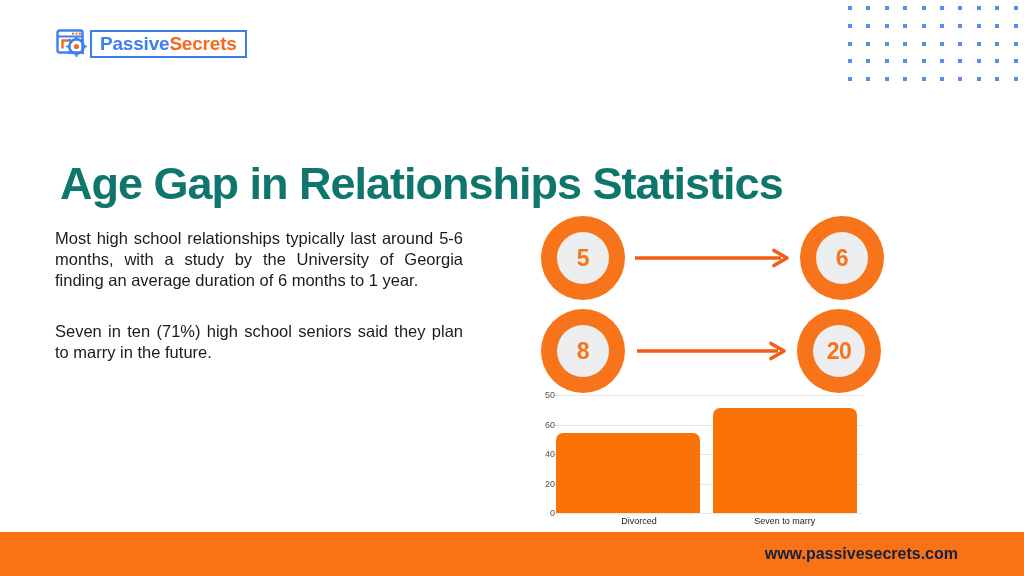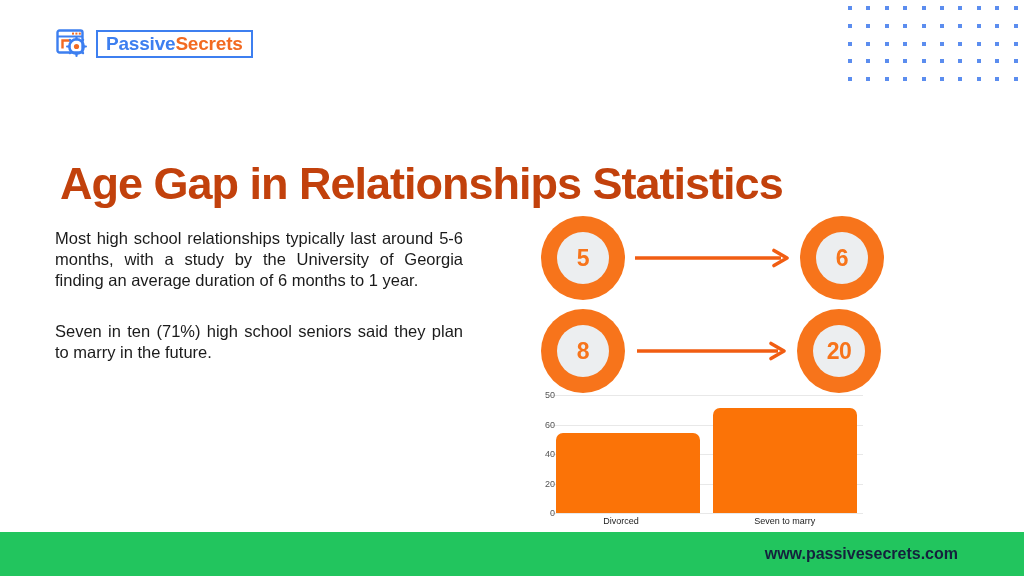--- a/index.html
+++ b/index.html
@@ -36,21 +36,20 @@
     background: #5b8def;
   }
 
   
   #logo {
     position: absolute;
     left: 56px;
     top: 28px;
     display: flex;
     align-items: center;
-    gap: 6px;
   }
   #logo-mark {
     width: 34px;
     height: 32px;
     position: relative;
   }
   #logo-wordmark {
     border: 2px solid #3d7ff0;
     padding: 2px 8px 3px 8px;
     line-height: 1;
@@ -65,21 +64,21 @@
   .wm-blue { color: #3d7ff0; }
   .wm-orange { color: #f26a21; }
 
   
   #page-title {
     position: absolute;
     left: 60px;
     top: 128px;
     font-size: 45px;
     font-weight: bold;
-    color: #c2410c;
+    color: #0f766e;
     letter-spacing: -1px;
     white-space: nowrap;
   }
 
   
   #body-copy {
     position: absolute;
     left: 55px;
     top: 228px;
     width: 408px;
@@ -180,21 +179,21 @@
     white-space: nowrap;
   }
 
   
   #footer-bar {
     position: absolute;
     left: 0;
     top: 532px;
     width: 1024px;
     height: 44px;
-    background: #22c55e;
+    background: #f97316;
     text-align: right;
   }
   #footer-url {
     position: absolute;
     right: 66px;
     top: 50%;
     transform: translateY(-50%);
     font-size: 16px;
     font-weight: bold;
     color: #14213d;
@@ -339,21 +338,21 @@
       <div class="y-tick-label" style="top: 127px;">0</div>
       <div class="gridline" style="top: 97.5px;"></div>
       <div class="y-tick-label" style="top: 97.5px;">20</div>
       <div class="gridline" style="top: 68px;"></div>
       <div class="y-tick-label" style="top: 68px;">40</div>
       <div class="gridline" style="top: 38.5px;"></div>
       <div class="y-tick-label" style="top: 38.5px;">60</div>
       <div class="gridline" style="top: 9px;"></div>
       <div class="y-tick-label" style="top: 9px;">50</div>
       <div class="bar" style="left: 28.26px; top: 47.35px; width: 143.98px; height: 79.65px; background: rgb(251, 115, 7);"></div>
-      <div class="x-tick-label" style="left: 21px; width: 143.98px;">Divorced</div>
+      <div class="x-tick-label" style="left: 39px; width: 143.98px;">Divorced</div>
       <div class="bar" style="left: 184.76px; top: 22.275px; width: 143.98px; height: 104.725px; background: rgb(251, 115, 7);"></div>
       <div class="x-tick-label" style="left: 184.76px; width: 143.98px;">Seven to marry</div>
     </div>
 
   <div id="footer-bar">
     <span id="footer-url">www.passivesecrets.com</span>
   </div>
 
 </div>
 

